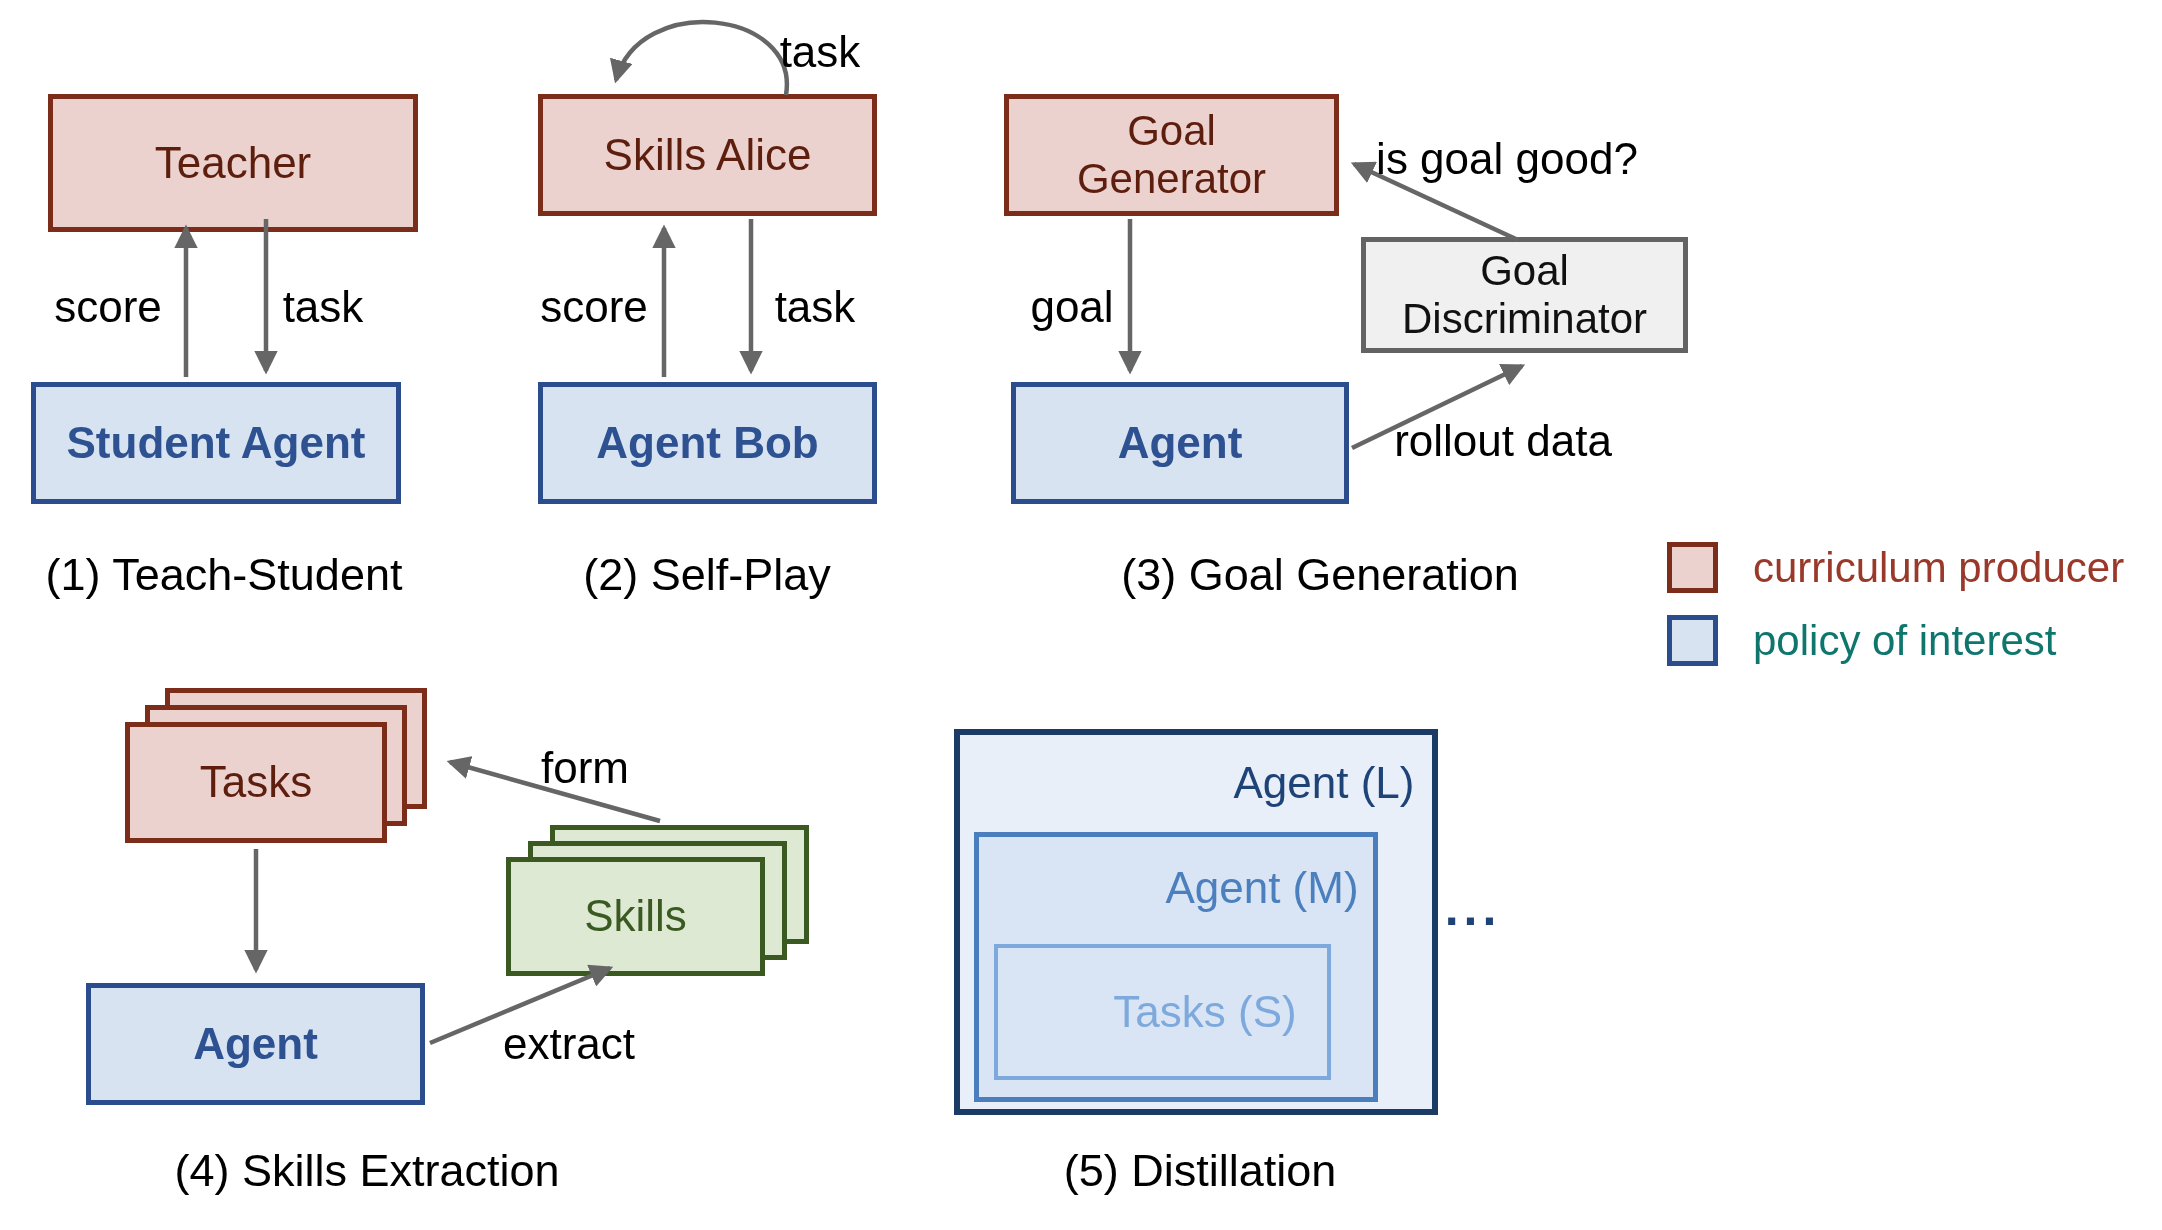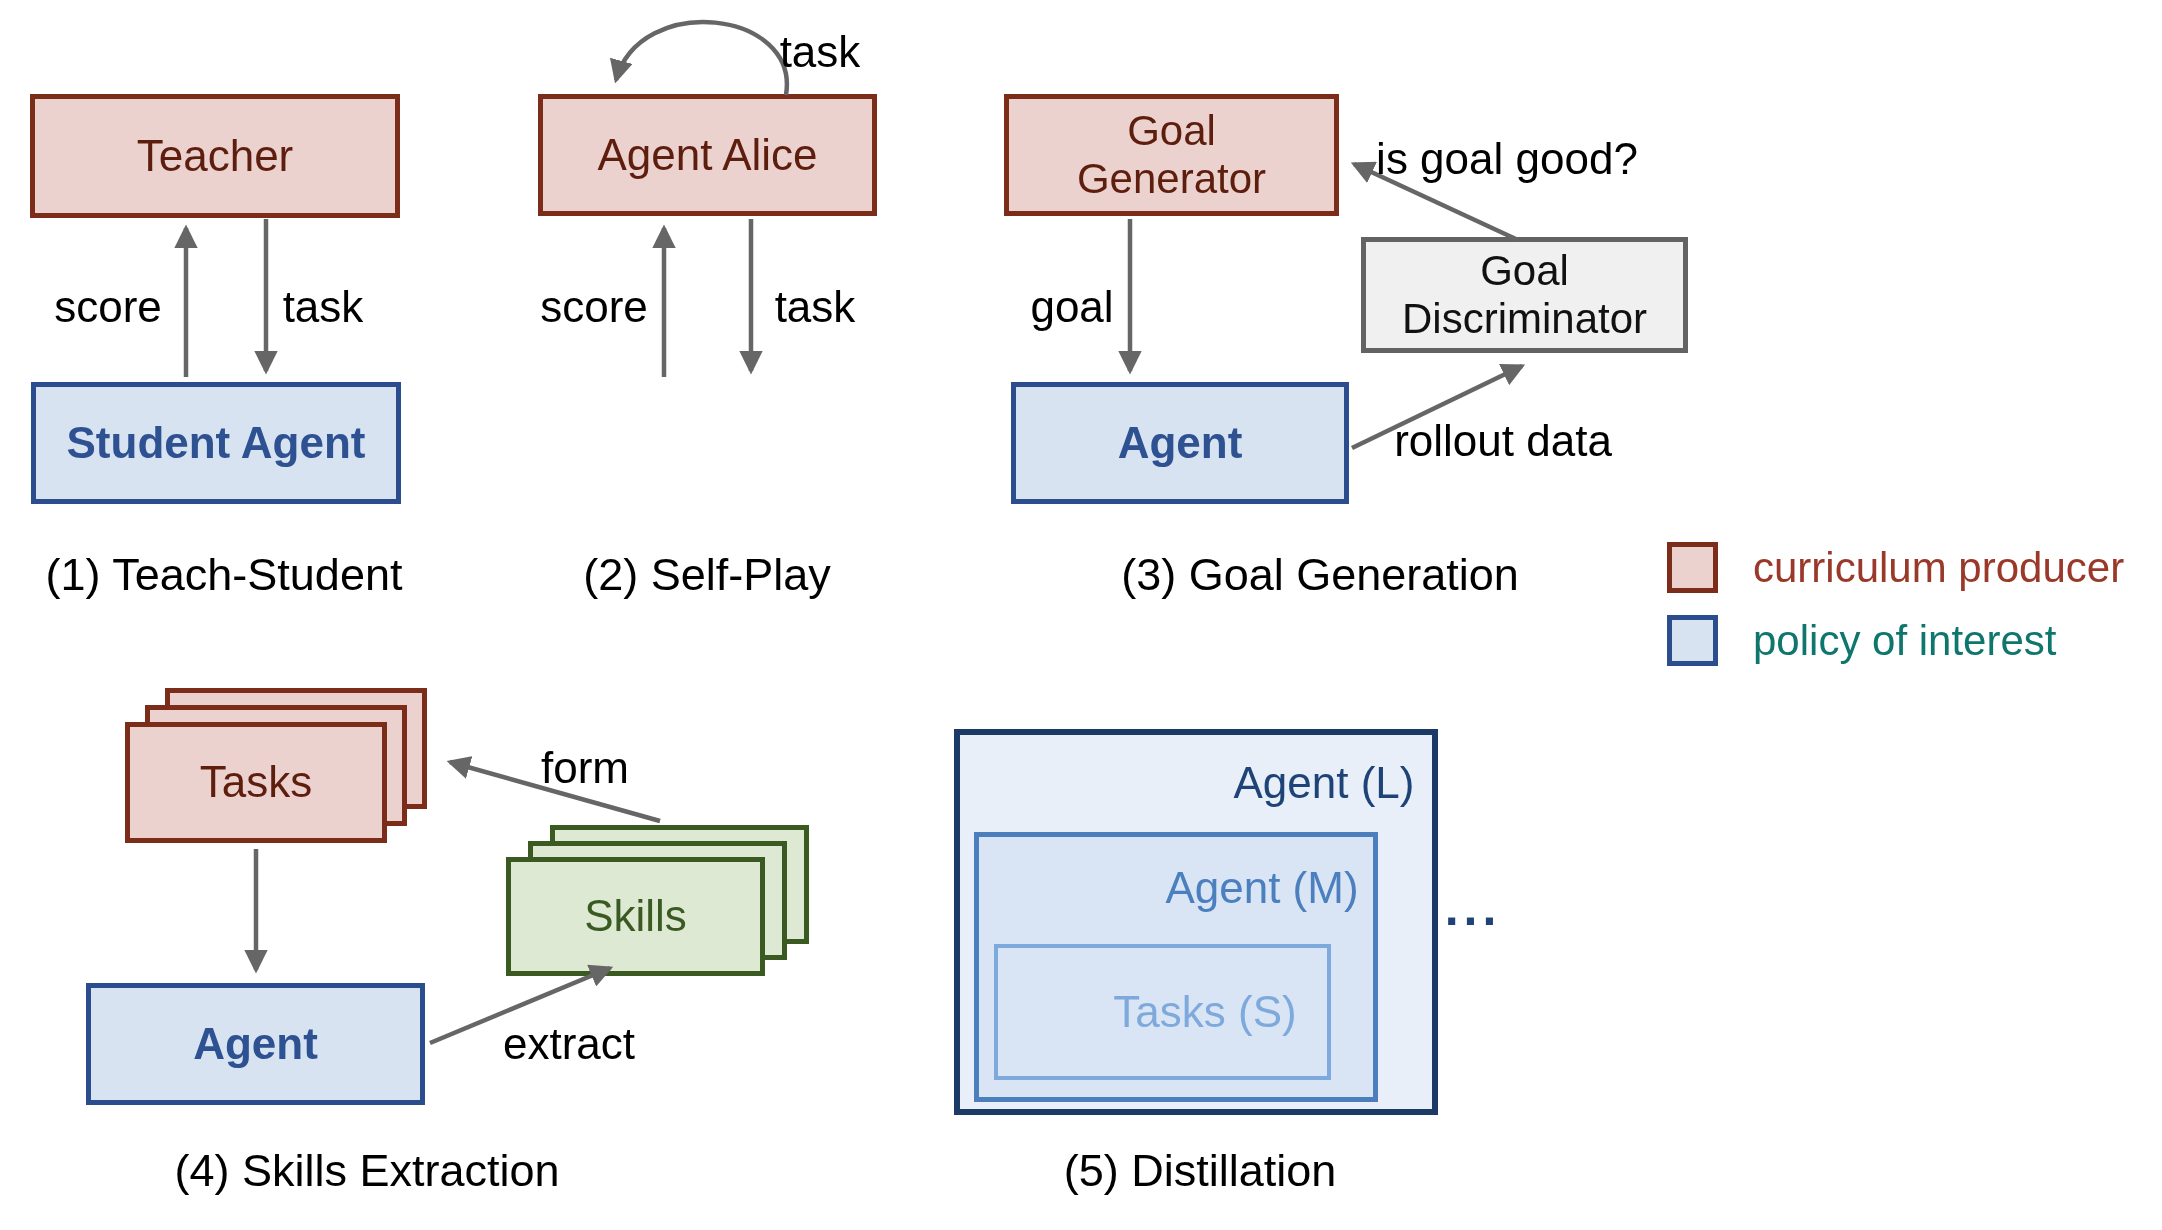--- a/index.html
+++ b/index.html
@@ -37,29 +37,32 @@
   }
   .legend-red-text{color:#9a392a;text-align:right;}
   .legend-blue-text{color:#0f766e;}
   svg.arrows{position:absolute;left:0;top:0;pointer-events:none;}
 </style>
 </head>
 <body>
 
 <div id="canvas">
 
-  <div class="box red" style="left:30px;top:94px;width:370px;height:124px">
+  <div class="box red" style="left:48px;top:94px;width:370px;height:138px">
     <span>Teacher</span>
   </div>
   <div class="box blue" style="left:31px;top:382px;width:370px;height:122px">
     <span>Student Agent</span>
   </div>
 
   <div class="box red" style="left:538px;top:94px;width:339px;height:122px">
-    <span>Agent Alice</span>
+    <span>Skills Alice</span>
+  </div>
+  <div class="box blue" style="left:538px;top:382px;width:339px;height:122px">
+    <span>Agent Bob</span>
   </div>
 
   <div class="box red pre" style="left:1004px;top:94px;width:335px;height:122px;font-size:42px">
     <span class="pre">Goal
 Generator</span>
   </div>
   <div class="box grey pre" style="left:1361px;top:237px;width:327px;height:116px;font-size:42px">
     <span class="pre">Goal
 Discriminator</span>
   </div>

